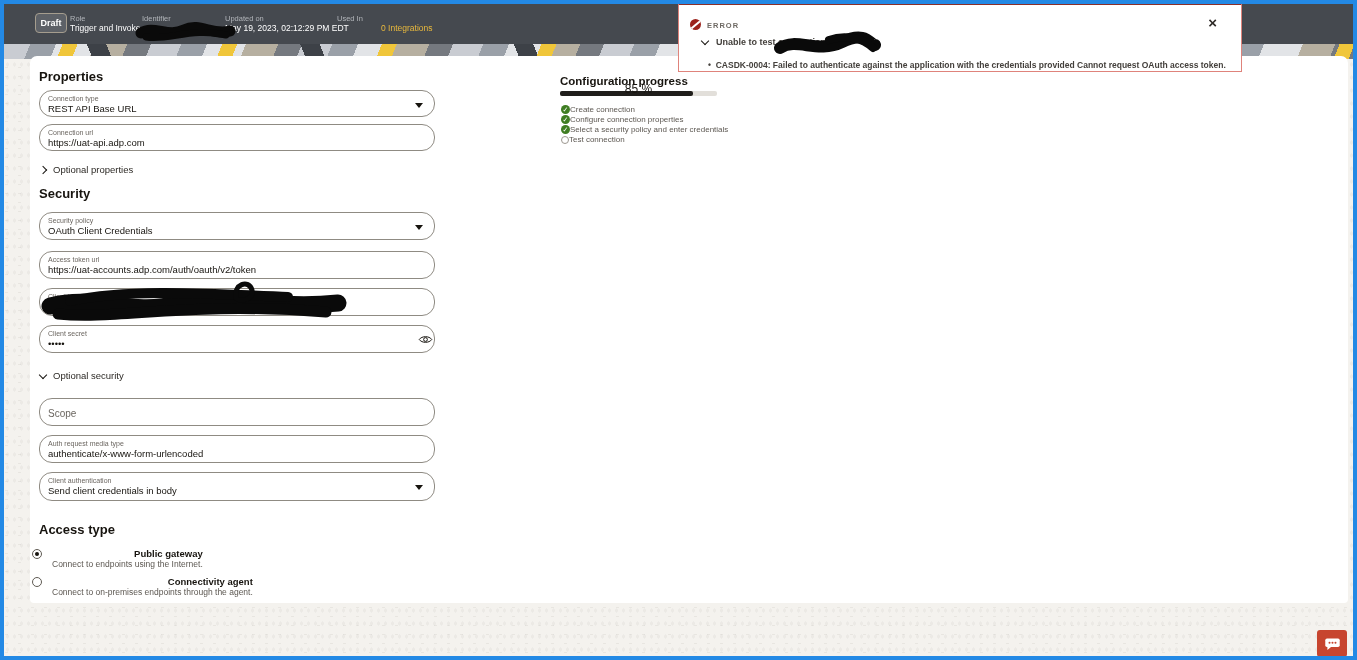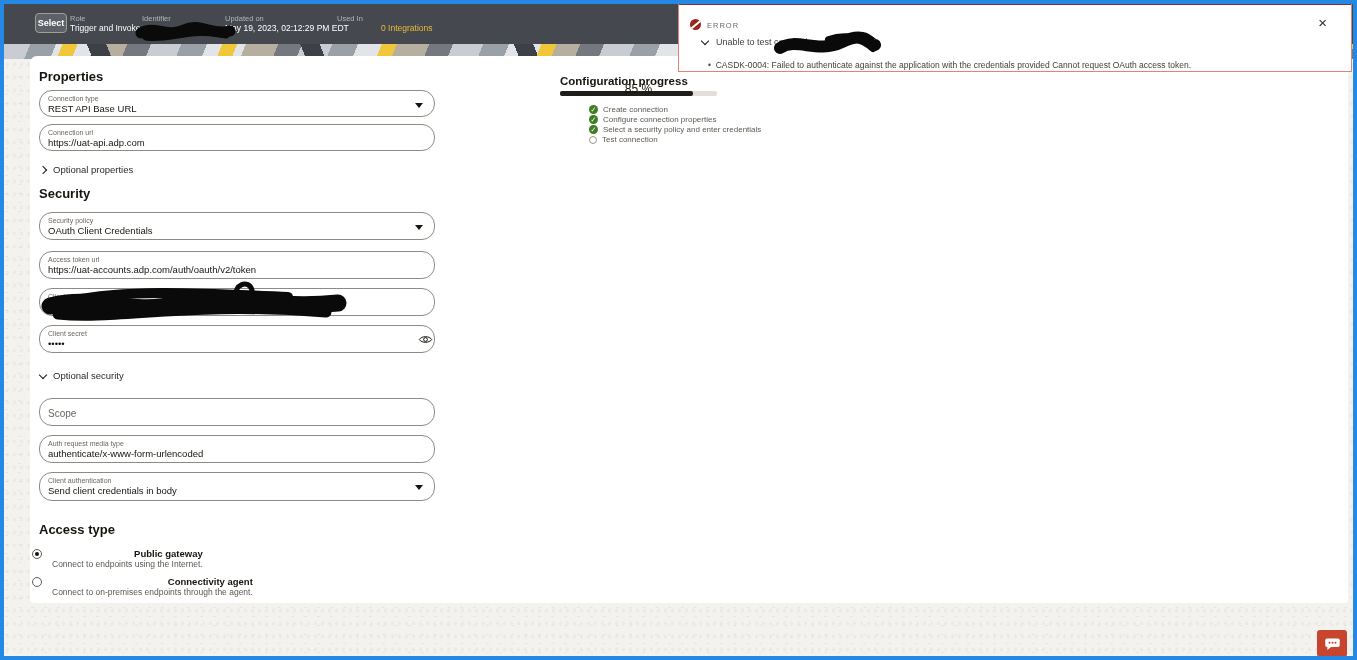--- a/index.html
+++ b/index.html
@@ -47,28 +47,28 @@
   .rcirc{position:absolute;left:0;top:1px;width:10px;height:10px;border:1px solid #5f5b54;border-radius:50%;background:#fff;box-sizing:border-box;}
   .rcirc.sel::after{content:"";position:absolute;left:2px;top:2px;width:4px;height:4px;border-radius:50%;background:#17140f;}
   .rlabel{margin-left:20px;font-size:9.5px;font-weight:bold;color:#17140f;line-height:11px;}
   .rdesc{margin-left:20px;font-size:8.5px;color:#5d5852;line-height:10px;}
 
   
   .ptitle{position:absolute;left:560px;top:75px;font-size:11.5px;font-weight:bold;color:#17140f;z-index:3;}
   .pbar{position:absolute;left:560px;top:91px;width:157px;height:5px;background:#e2dfda;border-radius:2px;z-index:3;}
   .pfill{height:5px;width:85%;background:#201e1b;border-radius:2px;}
   .ppct{position:absolute;left:560px;top:82px;width:157px;text-align:center;font-size:12px;color:#17140f;z-index:3;}
-  .step{position:absolute;left:561px;display:flex;align-items:center;gap:5px;z-index:3;margin-left:28px;}
+  .step{position:absolute;left:561px;display:flex;align-items:center;z-index:3;}
   .step .txt{font-size:8px;color:#5d5852;white-space:nowrap;}
   .okc{width:9px;height:9px;border-radius:50%;background:#3f7d22;color:#fff;font-size:7px;line-height:9px;text-align:center;flex:0 0 auto;}
   .pendc{width:8px;height:8px;border-radius:50%;border:1px solid #9c978f;box-sizing:border-box;background:#fff;flex:0 0 auto;}
 
   
-  .error-panel{position:absolute;left:678px;top:2px;width:674px;height:70px;background:#fff;
-    border:1px solid #df837b;border-top:3px solid #8c2e28;box-sizing:border-box;z-index:20;}
+  .error-panel{position:absolute;left:678px;top:2px;width:564px;height:70px;background:#fff;
+    border:1px solid #df837b;border-top:3px solid #8c2e28;box-sizing:border-box;z-index:20;font-weight:bold;}
   .eicon{position:absolute;left:11px;top:14px;width:11px;height:11px;border-radius:50%;background:#9c221c;overflow:hidden;}
   .eicon::after{content:"";position:absolute;left:-2px;top:4.5px;width:15px;height:2px;background:#fff;transform:rotate(-40deg);}
   .esev{position:absolute;left:28px;top:16px;font-size:7.5px;letter-spacing:1px;color:#6e6963;}
   .esum{position:absolute;left:23px;top:32px;display:flex;align-items:center;gap:8px;cursor:pointer;}
   .esum .txt{font-size:9px;color:#44403c;}
   .edetail{position:absolute;left:29px;top:55px;font-size:8.5px;color:#44403c;white-space:nowrap;}
   .eclose{position:absolute;right:24px;top:10px;font-size:15px;color:#2f2b28;cursor:pointer;line-height:15px;}
 
   .scribble{position:absolute;z-index:25;pointer-events:none;}
 
@@ -76,21 +76,21 @@
     display:flex;align-items:center;justify-content:center;z-index:30;cursor:pointer;}
 </style>
 </head>
 <body>
 
 <div class="screen">
 
   <div class="topbar"></div>
   <div class="banner"></div>
 
-  <div class="badge">Select</div>
+  <div class="badge">Draft</div>
 
   <div class="hgroup" style="left:70px;">
     <div class="hlabel">Role</div>
     <div class="hvalue">Trigger and Invoke</div>
   </div>
 
   <div class="hgroup" style="left:142px;">
     <div class="hlabel">Identifier</div>
     <div class="hvalue"></div>
   </div>

